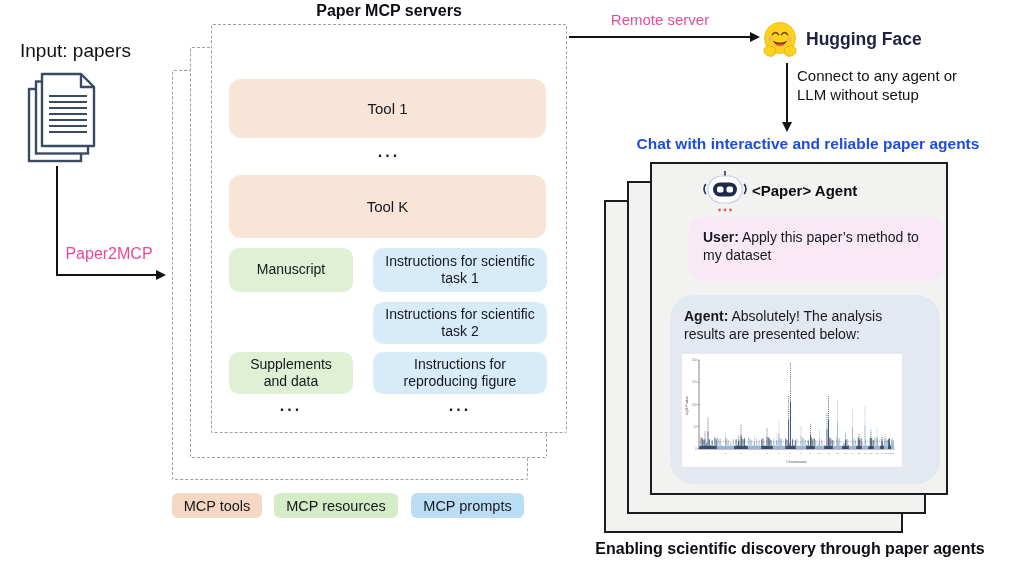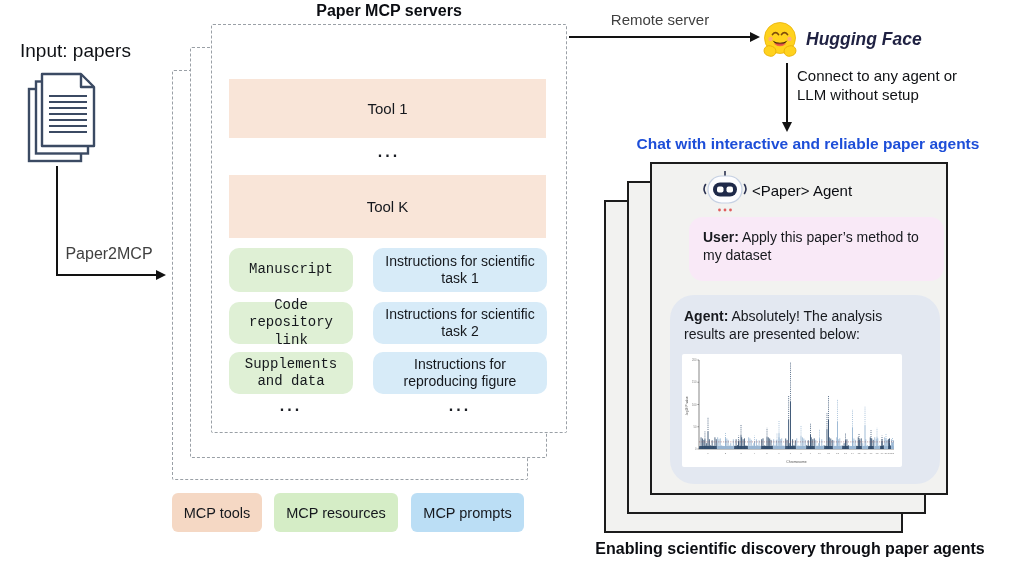--- a/index.html
+++ b/index.html
@@ -6,47 +6,47 @@
   html,body { background:#ffffff; }
   body { font-family:"Liberation Sans", sans-serif; color:#0f1115; }
   .canvas { position:relative; width:1024px; height:574px; background:#fff; overflow:hidden; }
   .abs { position:absolute; }
 
   
   .hline { position:absolute; height:2px; background:#121212; }
   .vline { position:absolute; width:2px; background:#121212; }
   .ah-r { position:absolute; width:0; height:0; border-top:5.5px solid transparent; border-bottom:5.5px solid transparent; border-left:10px solid #121212; }
   .ah-d { position:absolute; width:0; height:0; border-left:5.5px solid transparent; border-right:5.5px solid transparent; border-top:10px solid #121212; }
-  .arrow-label { position:absolute; font-size:15px; color:#404040; text-align:center; }
+  .arrow-label { position:absolute; font-size:15px; color:#ec4899; text-align:center; }
 
   
   .dashed-box { position:absolute; background:#ffffff; border:1.6px dashed #9aa0a6; border-radius:2px; }
   .mcp-title { position:absolute; font-weight:bold; font-size:16px; text-align:center; color:#0b0d12; }
 
   .mcp-header { position:absolute; left:0; top:8px; width:100%; display:flex; align-items:center; justify-content:center; gap:11px; }
   .mcp-filename { font-weight:bold; font-size:17px; color:#0b0d12; }
 
-  .tool-box { position:absolute; background:#f9e5d8; border-radius:0; display:flex; align-items:center; justify-content:center; font-size:15px; color:#15181d; }
-  .res-box  { position:absolute; background:#dff0d5; border-radius:10px; display:flex; align-items:center; justify-content:center; text-align:center; font-size:14px; line-height:1.25; padding:0 12px; color:#15181d;font-family:Liberation Mono, monospace; }
+  .tool-box { position:absolute; background:#f9e5d8; border-radius:12px; display:flex; align-items:center; justify-content:center; font-size:15px; color:#15181d; }
+  .res-box  { position:absolute; background:#dff0d5; border-radius:10px; display:flex; align-items:center; justify-content:center; text-align:center; font-size:14px; line-height:1.25; padding:0 12px; color:#15181d; }
   .prm-box  { position:absolute; background:#d7ebf8; border-radius:10px; display:flex; align-items:center; justify-content:center; text-align:center; font-size:14px; line-height:1.25; padding:4px 12px; color:#15181d; }
   .dots { position:absolute; text-align:center; font-weight:bold; font-size:16px; letter-spacing:3px; color:#1b1e24; }
 
   
-  .chip { position:absolute; height:39px; border-radius:6px; display:flex; align-items:center; justify-content:center; font-size:14.5px; color:#15181d; }
+  .chip { position:absolute; height:25px; border-radius:6px; display:flex; align-items:center; justify-content:center; font-size:14.5px; color:#15181d; }
   .chip-tools { background:#f5d8c4; }
   .chip-res   { background:#d5edc6; }
   .chip-prm   { background:#bbdef5; }
 
   
   .hf-brand { position:absolute; font-weight:bold; font-size:17.5px; color:#1f2142; }
   .connect-text { position:absolute; font-size:15px; line-height:1.28; color:#101215; }
   .chat-heading { position:absolute; font-weight:bold; font-size:15.5px; text-align:center; color:#1d4ed8; }
 
   .chat-panel { position:absolute; width:299px; height:333px; background:#f2f2f0; border:2px solid #1c1c1c; }
-  .agent-title { position:absolute; font-weight:normal; font-size:15px; color:#0b0d12; }
+  .agent-title { position:absolute; font-weight:bold; font-size:15px; color:#0b0d12; }
   .bubble { position:absolute; font-size:14px; line-height:1.32; color:#17191e; }
   .bubble-user  { left:37px; top:53px; width:255px; height:64px; background:#f9e9f7; border-radius:14px; padding:11px 14px; }
   .bubble-agent { left:18px; top:131px; width:270px; height:189px; background:#e3e8f1; border-radius:24px; padding:12px 14px; }
   .chart-box { position:absolute; left:12px; top:59px; width:220px; height:113px; background:#ffffff; border-radius:2px; }
 
   .footer-caption { position:absolute; font-weight:bold; font-size:16px; text-align:center; color:#0b0d12; }
   .input-title { position:absolute; font-size:19px; color:#0f1115; }
 </style>
 </head>
 <body>
@@ -91,23 +91,20 @@
       <span>Tool K</span>
     </div>
 
     <div class="res-box" style="left:17px; top:223px; width:124px; height:44px;">
       <span>Manuscript</span>
     </div>
     <div class="prm-box" style="left:161px; top:223px; width:174px; height:44px;">
       <span>Instructions for scientific task 1</span>
     </div>
 
-    <div class="res-box" style="left:17px; top:277px; width:124px; height:42px;">
-      <span>Code repository link</span>
-    </div>
     <div class="prm-box" style="left:161px; top:277px; width:174px; height:42px;">
       <span>Instructions for scientific task 2</span>
     </div>
 
     <div class="res-box" style="left:17px; top:327px; width:124px; height:42px;">
       <span>Supplements and data</span>
     </div>
     <div class="prm-box" style="left:161px; top:327px; width:174px; height:42px;">
       <span>Instructions for reproducing figure</span>
     </div>
@@ -136,21 +133,21 @@
     <path d="M21.5 14.5 q3 -3.6 6 0" fill="none" stroke="#7c4a0a" stroke-width="1.7" stroke-linecap="round"></path>
     <circle cx="10.5" cy="19" r="2.2" fill="#ff9d97" opacity="0.75"></circle>
     <circle cx="29.5" cy="19" r="2.2" fill="#ff9d97" opacity="0.75"></circle>
     <path d="M12.5 20.5 q7.5 9.5 15 0 q-7.5 4.5 -15 0 z" fill="#3f2307"></path>
     <path d="M13.5 23.5 q6.5 5.5 13 0" fill="#f0524f" opacity="0.85"></path>
     <g fill="#FFD21E" stroke="#eab308" stroke-width="0.9">
       <rect x="4" y="26" width="12" height="10" rx="5" transform="rotate(18 10 31)"></rect>
       <rect x="24" y="26" width="12" height="10" rx="5" transform="rotate(-18 30 31)"></rect>
     </g>
   </svg>
-  <div class="hf-brand" style="left:806px; top:29px;font-style:italic;">Hugging Face</div>
+  <div class="hf-brand" style="left:806px; top:29px;">Hugging Face</div>
 
   <div class="vline" style="left:786px; top:63px; height:60px;"></div>
   <div class="ah-d" style="left:781.5px; top:122px;"></div>
   <div class="connect-text" style="left:797px; top:66px; width:188px;">Connect to any agent or LLM without setup</div>
 
   <div class="chat-heading" style="left:598px; top:135px; width:420px;">Chat with interactive and reliable paper agents</div>
 
   <div class="chat-panel" style="left:604px; top:200px;"></div>
   <div class="chat-panel" style="left:627px; top:181px;"></div>
 

